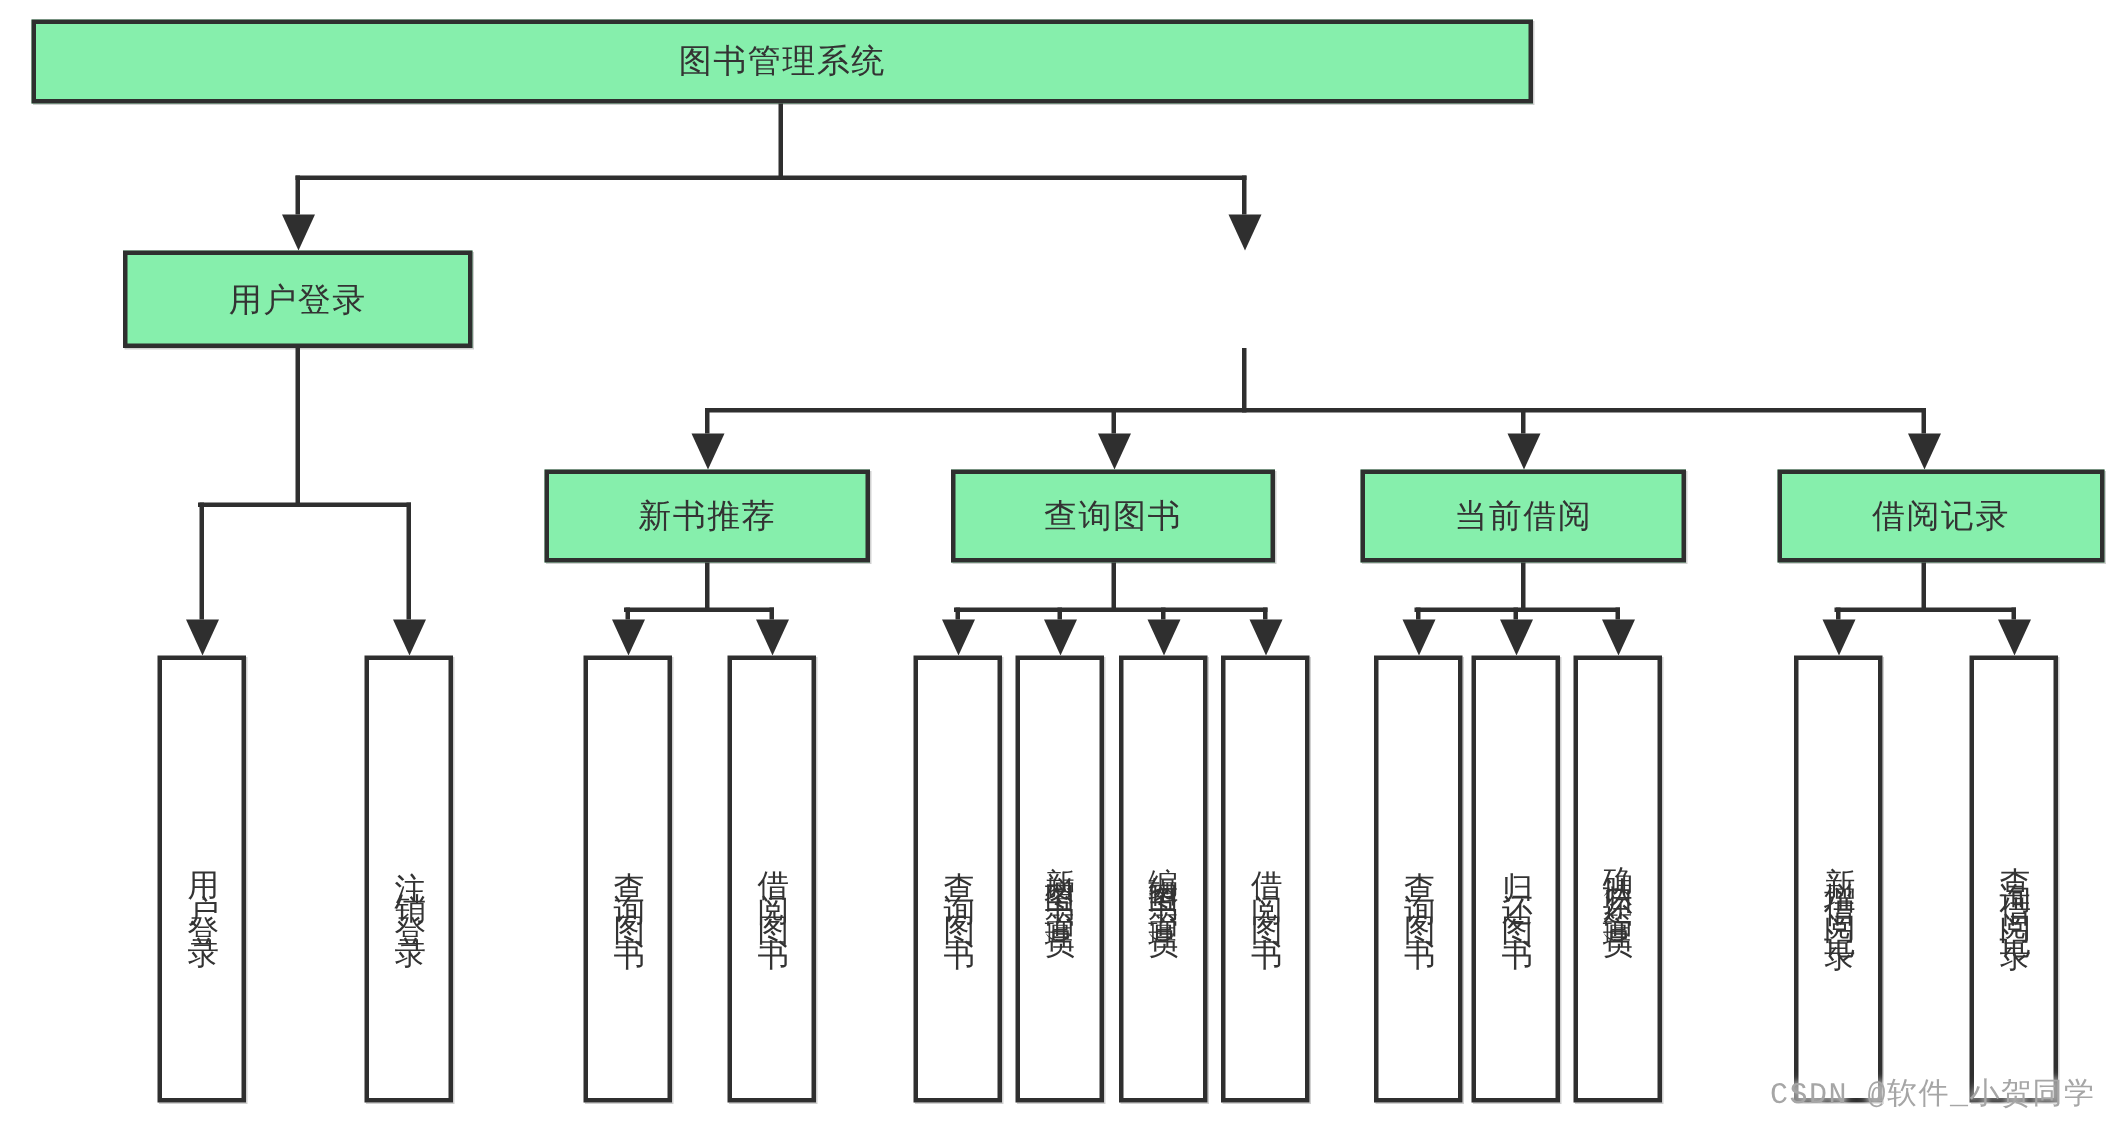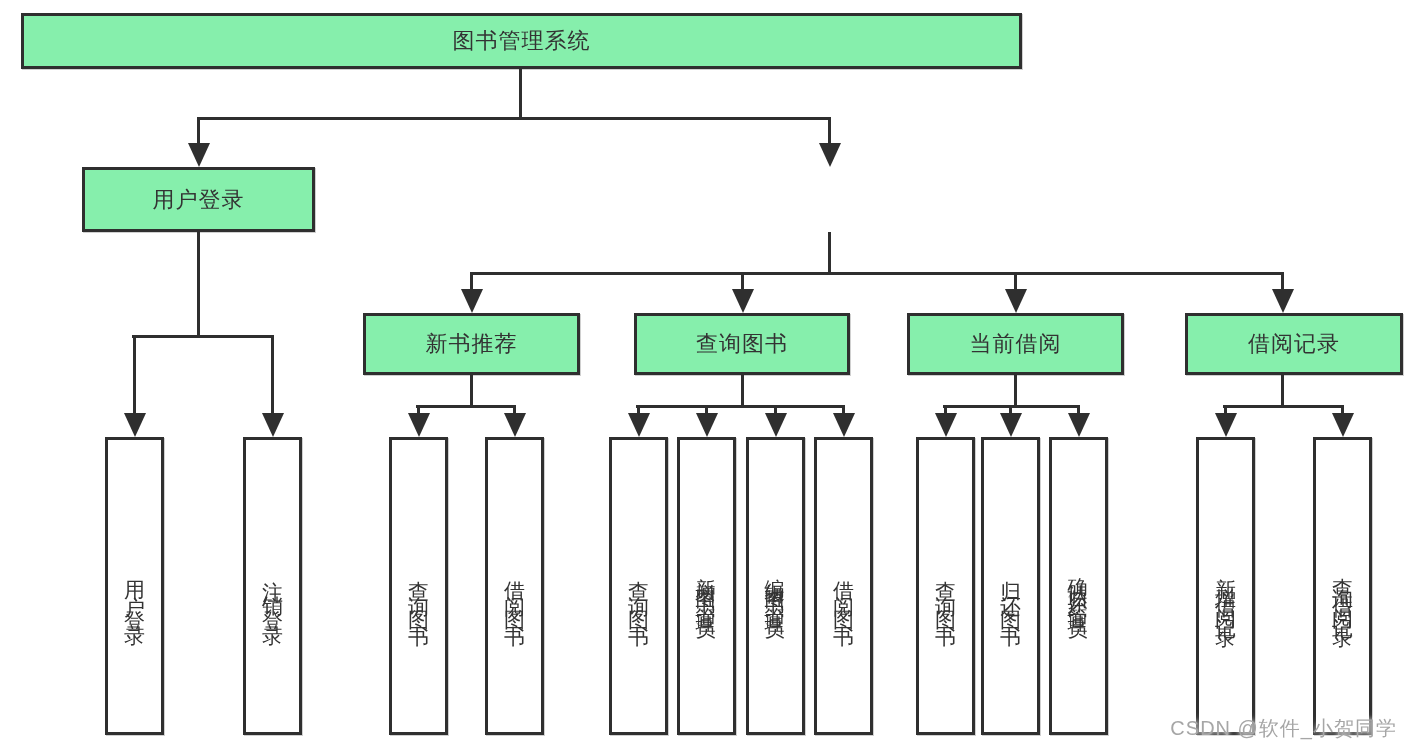--- a/index.html
+++ b/index.html
@@ -78,20 +78,21 @@
   
   .watermark {
     position: absolute;
     right: 8px;
     bottom: 5px;
     font-size: 20px;
     color: #a6a6a6;
     letter-spacing: 1px;
     text-shadow: 0 0 4px #ffffff, 0 0 8px #ffffff;
     z-index: 10;
+    font-family: Liberation Mono, monospace;
   }
 </style>
 </head>
 <body>
 
 <div class="canvas">
 
   <div class="node" style="left:21px; top:13px; width:1001px; height:56px;">
     <span>图书管理系统</span>
   </div>

